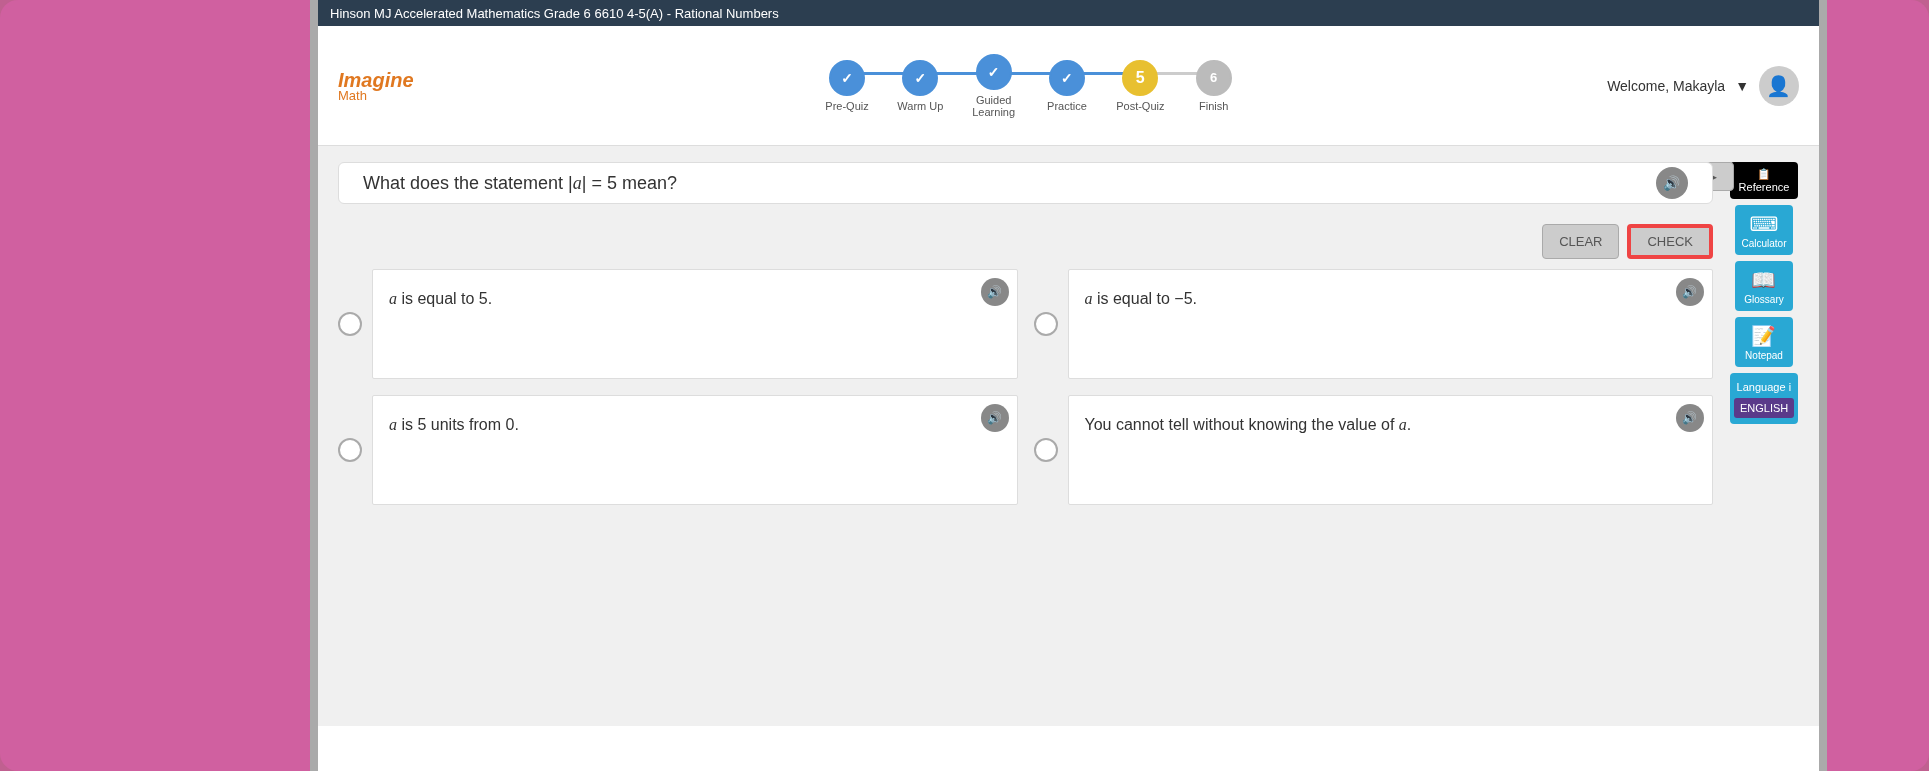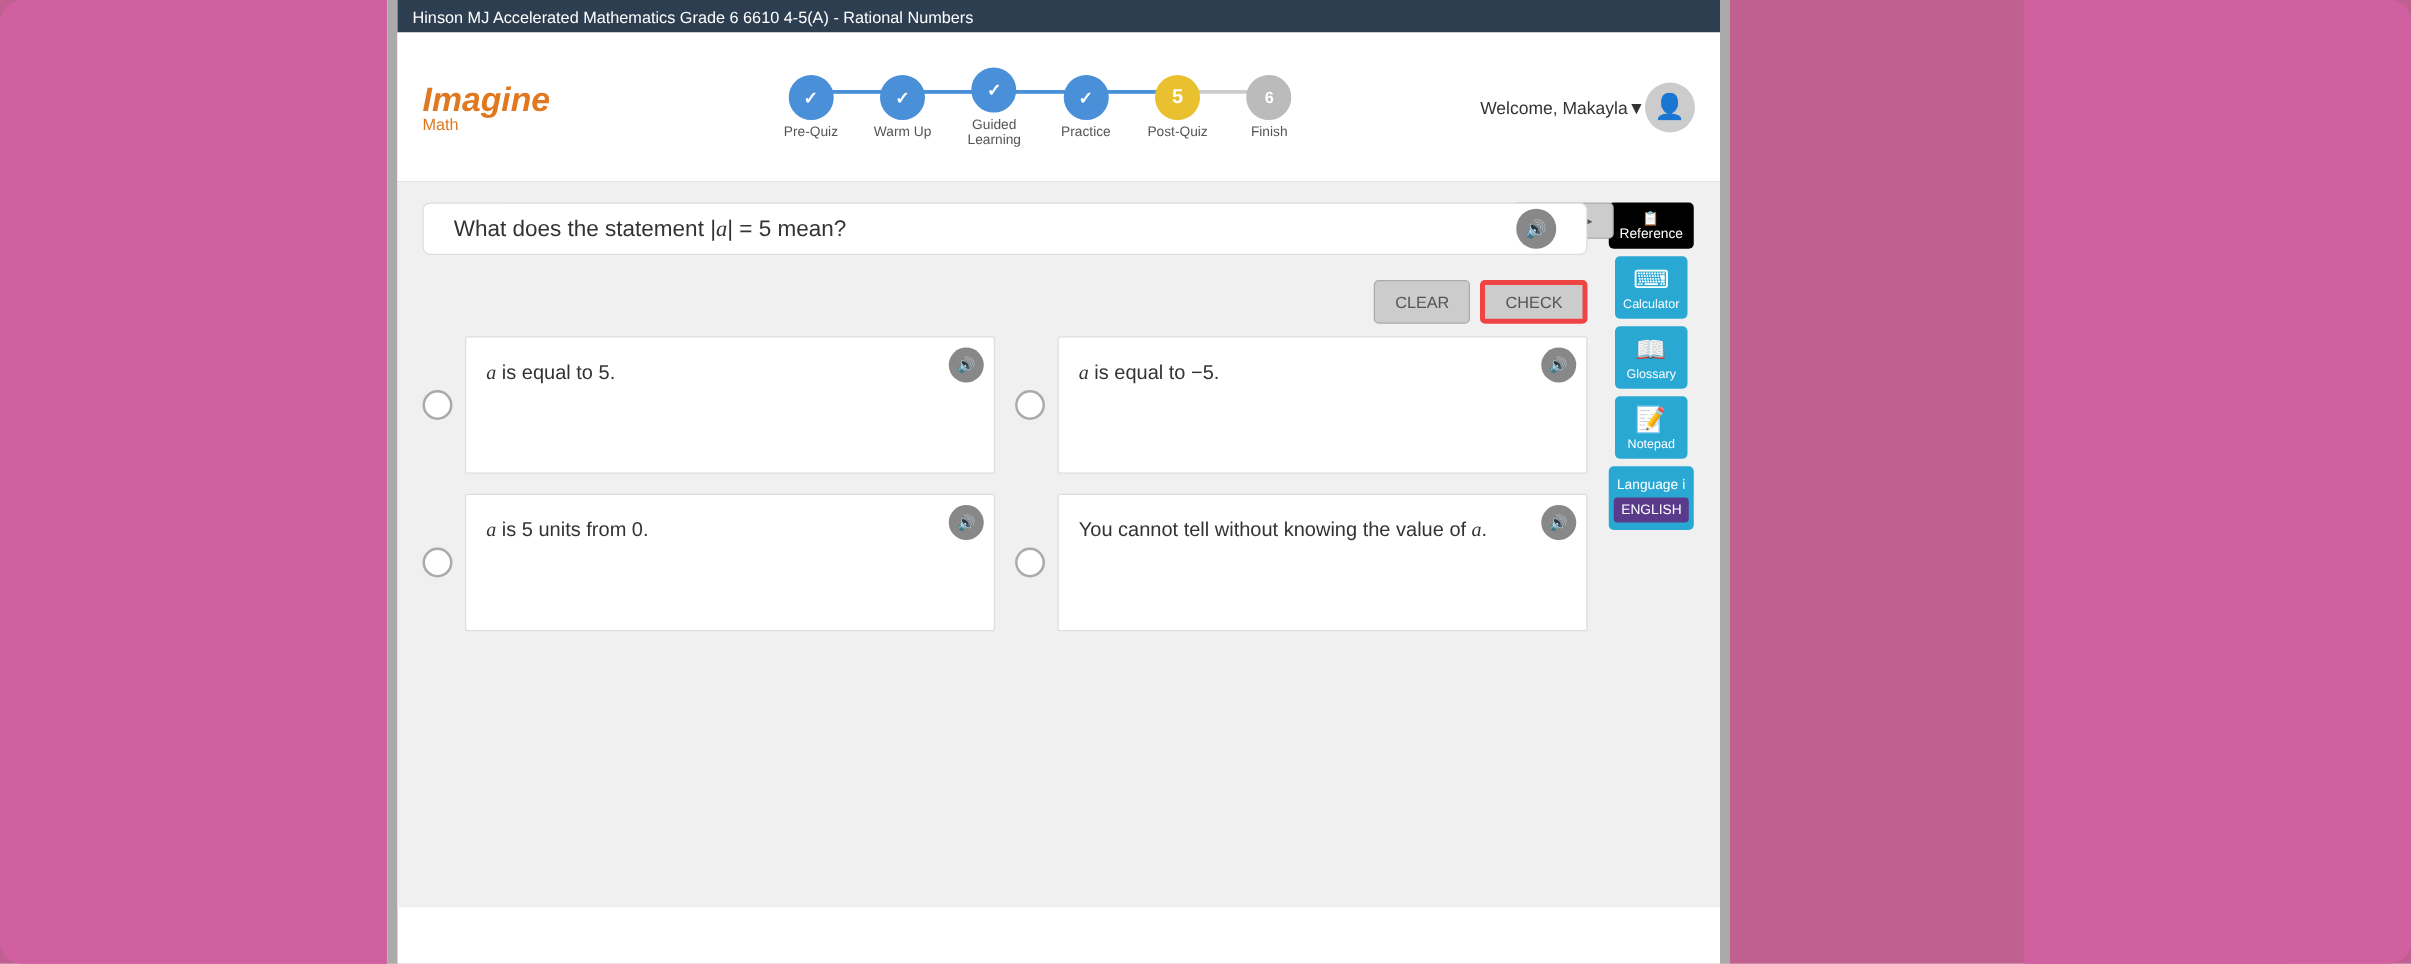--- a/index.html
+++ b/index.html
@@ -9,21 +9,21 @@
       background: #c06090;
       font-family: Arial, sans-serif;
       overflow: hidden;
       position: relative;
     }
 
     
     .tablet-bezel {
       position: absolute;
       top: 0; left: 310px;
-      width: 1074px;
+      width: 1517px;
       height: 771px;
       background: #fff;
       border-left: 8px solid #aaa;
       border-right: 8px solid #aaa;
     }
 
     
     .top-bar {
       background: #2c3e50;
       color: #fff;
@@ -44,21 +44,21 @@
       border-bottom: 1px solid #ddd;
       position: relative;
     }
 
     .logo {
       display: flex;
       flex-direction: column;
       margin-right: 40px;
     }
     .logo-imagine {
-      font-size: 27px;
+      font-size: 20px;
       font-weight: bold;
       color: #e07820;
       font-style: italic;
     }
     .logo-math {
       font-size: 13px;
       color: #e07820;
       margin-top: -4px;
     }
 
@@ -140,20 +140,21 @@
       color: #555;
       margin-top: 4px;
       text-align: center;
       white-space: nowrap;
     }
 
     
     .user-area {
       display: flex;
       align-items: center;
+      gap: 10px;
       font-size: 14px;
       color: #333;
     }
 
     .user-icon {
       width: 40px;
       height: 40px;
       background: #ccc;
       border-radius: 50%;
       display: flex;

